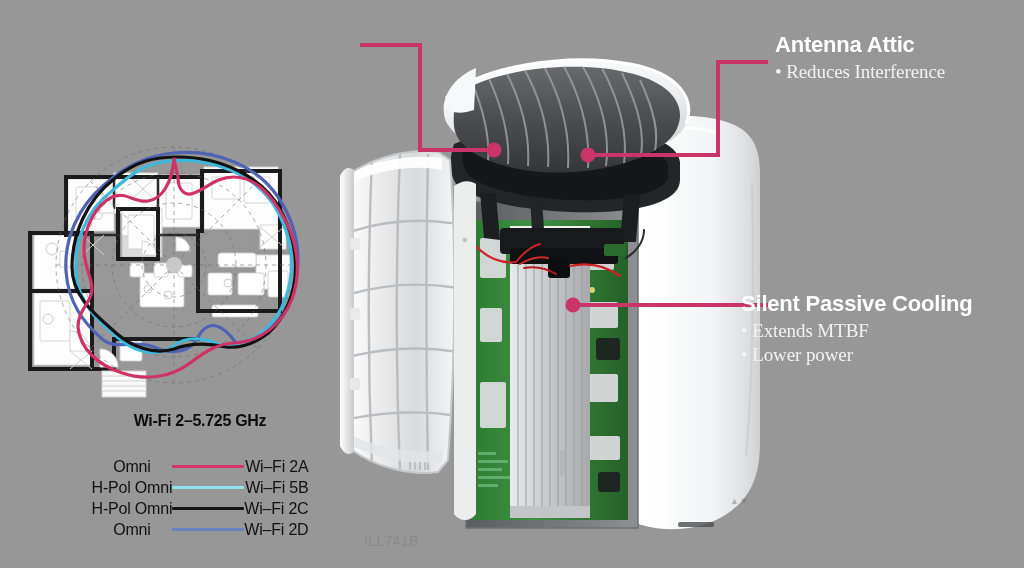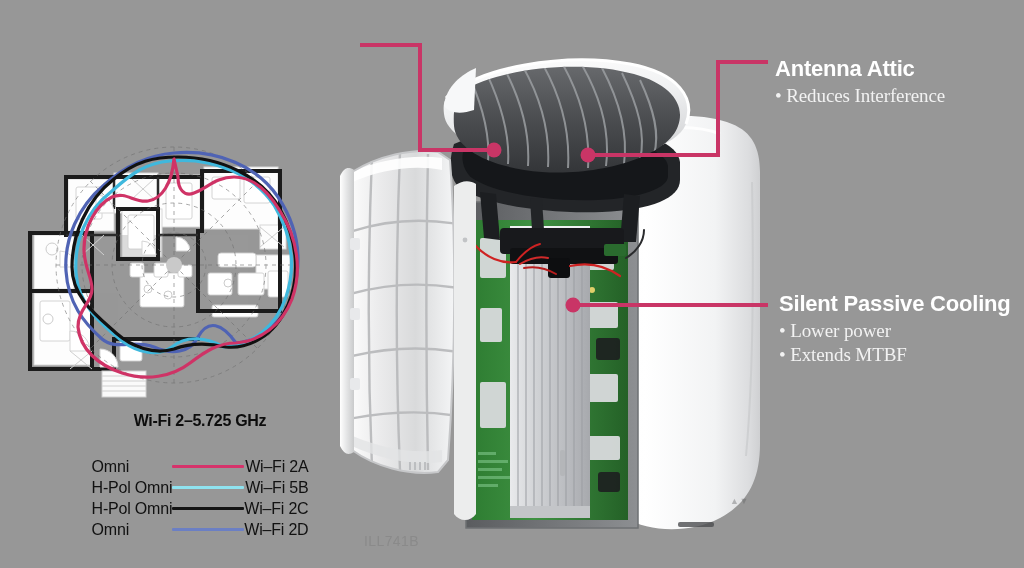--- a/index.html
+++ b/index.html
@@ -35,22 +35,22 @@
     margin: 0;
     white-space: nowrap;
     line-height: 1.25;
   }
   .dark .c-title { color: #111111; }
   .dark .c-bullet { color: #1a1a1a; }
   .light .c-title { color: #ffffff; }
   .light .c-bullet { color: #f2f2f2; font-family: Liberation Serif, serif; }
 
   #callout-antennas { left: 112px; top: 30px; }
-  #callout-attic    { left: 775px; top: 56px; }
-  #callout-cooling  { left: 779px; top: 291px; }
+  #callout-attic    { left: 775px; top: 32px; }
+  #callout-cooling  { left: 741px; top: 291px; }
 
   
   #leaders {
     position: absolute;
     left: 0; top: 0;
     width: 1024px; height: 568px;
     pointer-events: none;
   }
 
   
@@ -82,21 +82,21 @@
   }
   table.legend td {
     padding: 0;
     height: 21px;
     vertical-align: middle;
     font-size: 16px;
     color: #111111;
     letter-spacing: -0.2px;
     white-space: nowrap;
   }
-  td.lg-left  { text-align: left; padding-right: 9px; margin-left: 23px; }
+  td.lg-left  { text-align: center; padding-right: 9px; margin-left: 23px; }
   td.lg-right { text-align: right;  padding-left: 9px; }
   td.lg-swatch { width: 72px; }
   .swatch-line {
     display: block;
     width: 72px;
     height: 3px;
     border-radius: 1px;
   }
 
   
@@ -522,17 +522,17 @@
   <div class="callout dark" id="callout-antennas">
   </div>
 
   <div class="callout light" id="callout-attic">
     <div class="c-title">Antenna Attic</div>
     <div class="c-bullet">• Reduces Interference</div>
   </div>
 
   <div class="callout light" id="callout-cooling">
     <div class="c-title">Silent Passive Cooling</div>
+    <div class="c-bullet">• Extends MTBF</div>
     <div class="c-bullet">• Lower power</div>
-    <div class="c-bullet">• Extends MTBF</div>
   </div>
 
 </div>
 
 </body></html>

